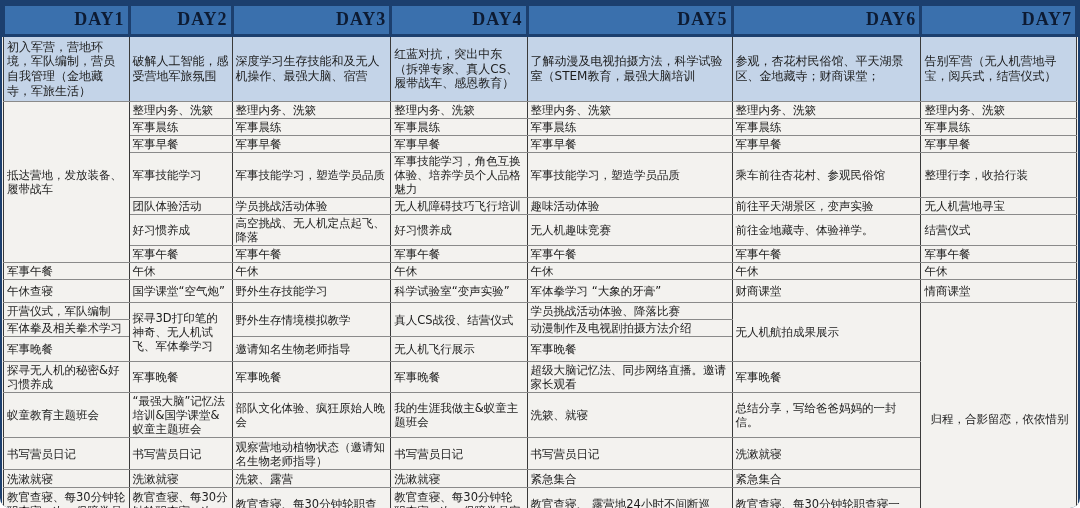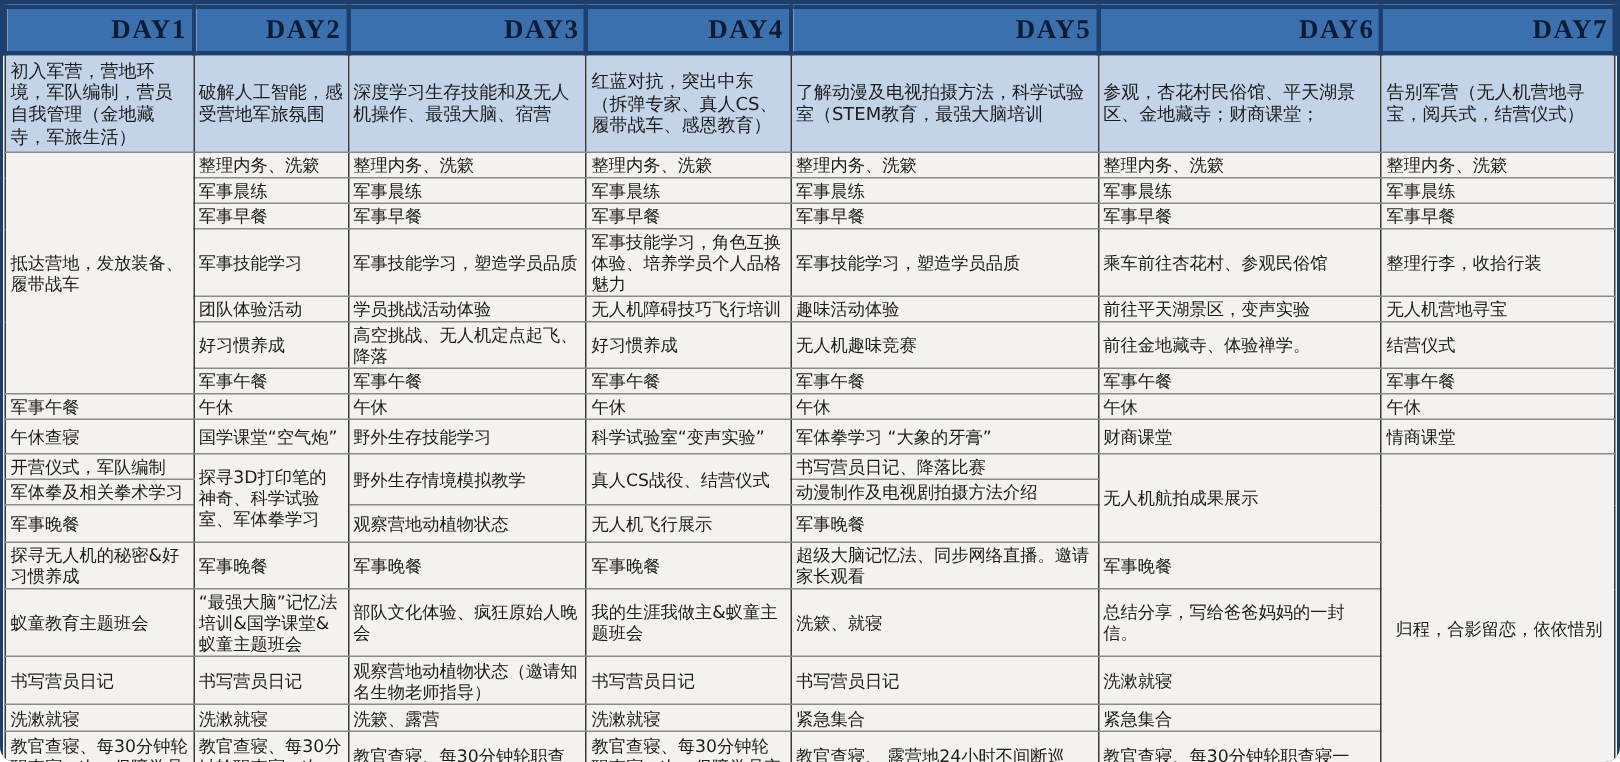--- a/index.html
+++ b/index.html
@@ -136,34 +136,34 @@
           <td>午休查寝</td>
           <td>国学课堂“空气炮”</td>
           <td>野外生存技能学习</td>
           <td>科学试验室“变声实验”</td>
           <td>军体拳学习 “大象的牙膏”</td>
           <td>财商课堂</td>
           <td>情商课堂</td>
         </tr>
         <tr class="h15">
           <td>开营仪式，军队编制</td>
-          <td rowspan="3">探寻3D打印笔的神奇、科学试验室、军体拳学习</td>
+          <td rowspan="3">探寻3D打印笔的神奇、无人机试飞、军体拳学习</td>
           <td rowspan="2">野外生存情境模拟教学</td>
           <td rowspan="2">真人CS战役、结营仪式</td>
-          <td>书写营员日记、降落比赛</td>
+          <td>学员挑战活动体验、降落比赛</td>
           <td rowspan="3">无人机航拍成果展示</td>
           <td rowspan="8" class="big-merge">归程，合影留恋，依依惜别</td>
         </tr>
         <tr class="h18">
           <td>军体拳及相关拳术学习</td>
           <td>动漫制作及电视剧拍摄方法介绍</td>
         </tr>
         <tr class="h27">
           <td>军事晚餐</td>
-          <td>观察营地动植物状态</td>
+          <td>邀请知名生物老师指导</td>
           <td>无人机飞行展示</td>
           <td>军事晚餐</td>
         </tr>
         <tr class="h30">
           <td>探寻无人机的秘密&amp;好习惯养成</td>
           <td>军事晚餐</td>
           <td>军事晚餐</td>
           <td>军事晚餐</td>
           <td>超级大脑记忆法、同步网络直播。邀请家长观看</td>
           <td>军事晚餐</td>

